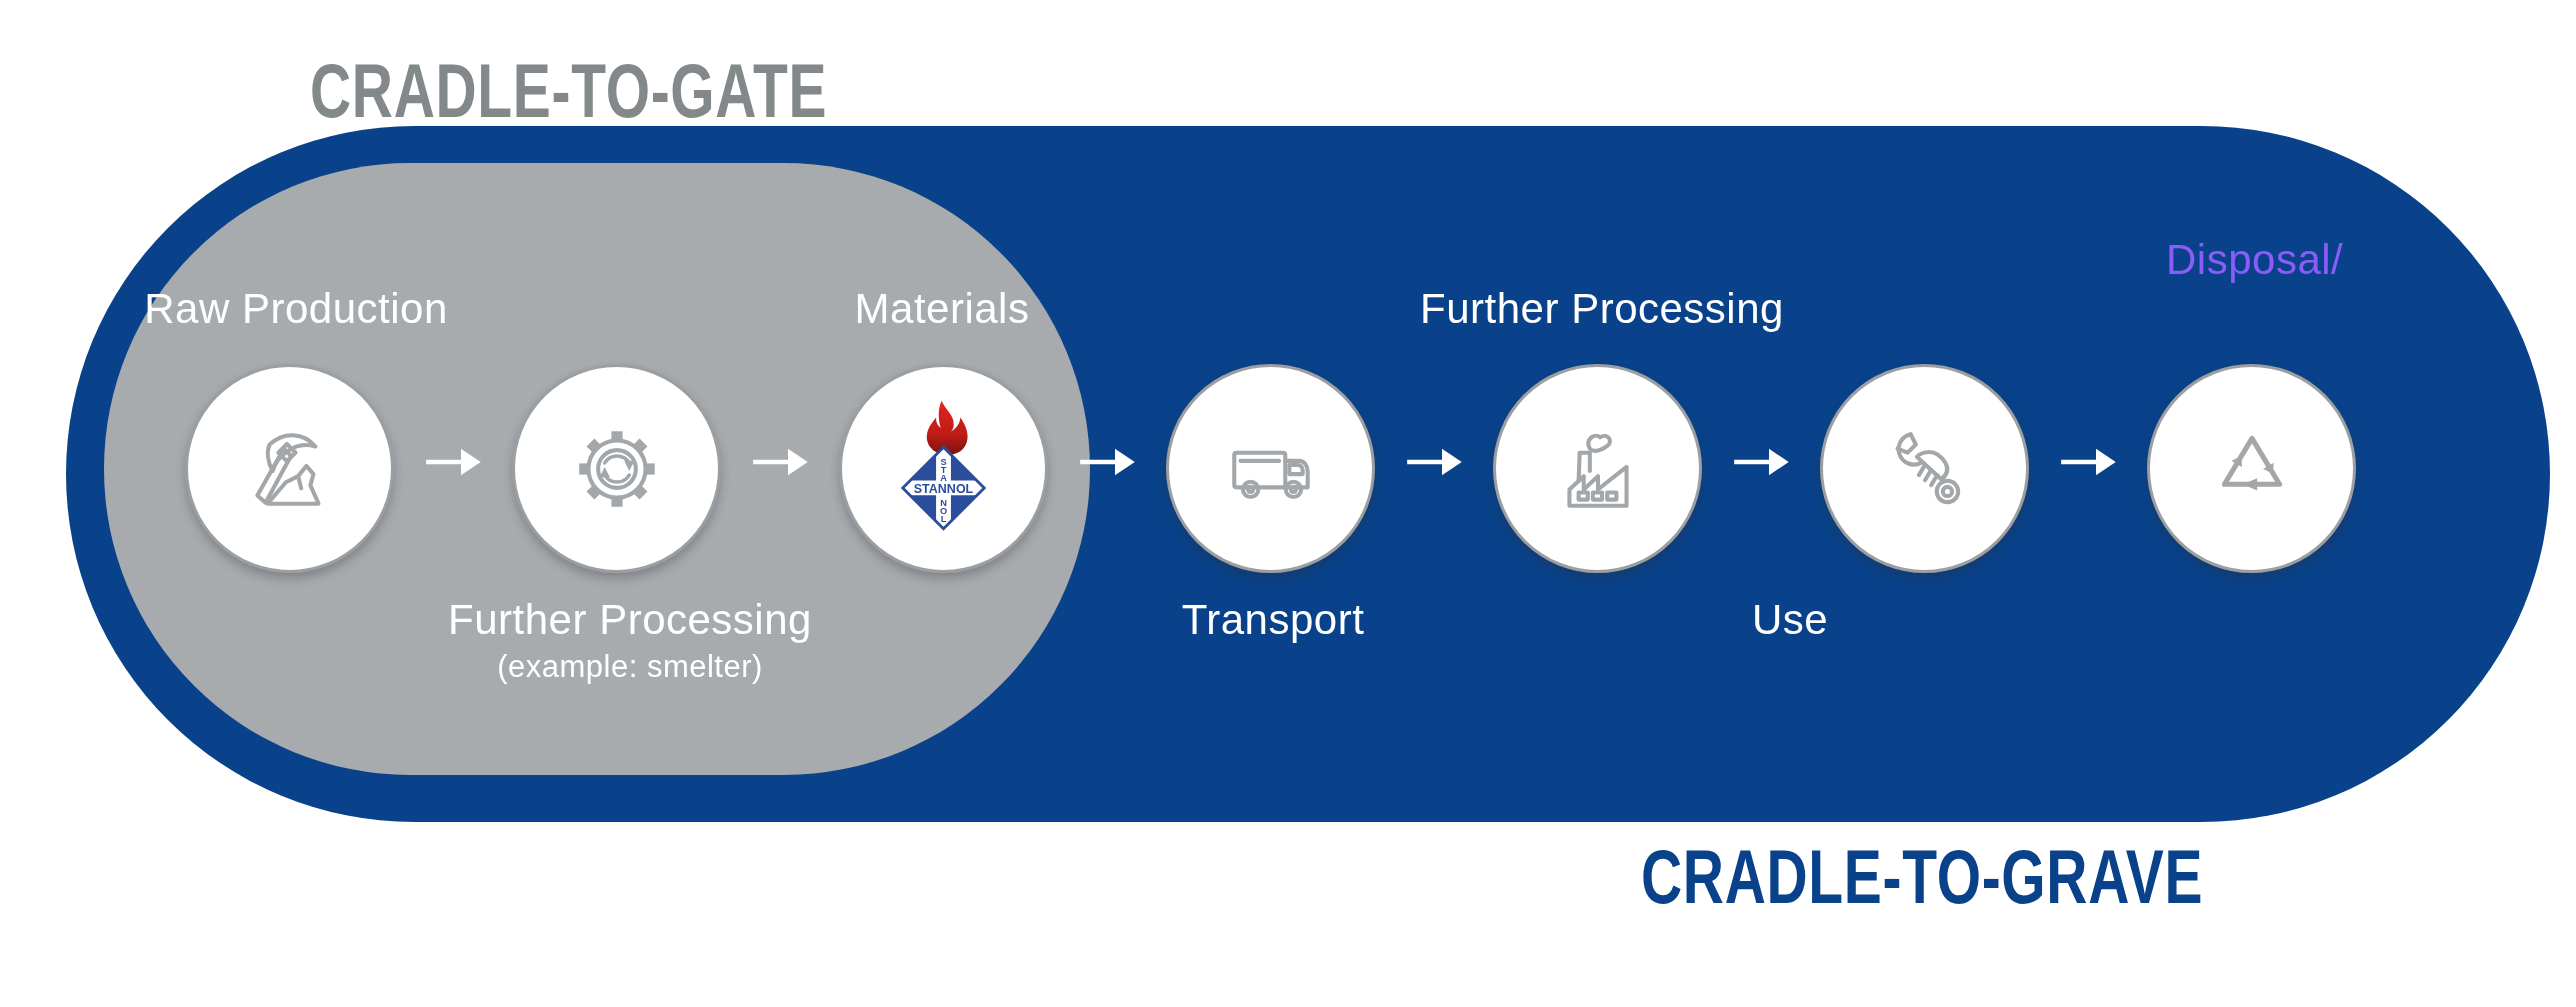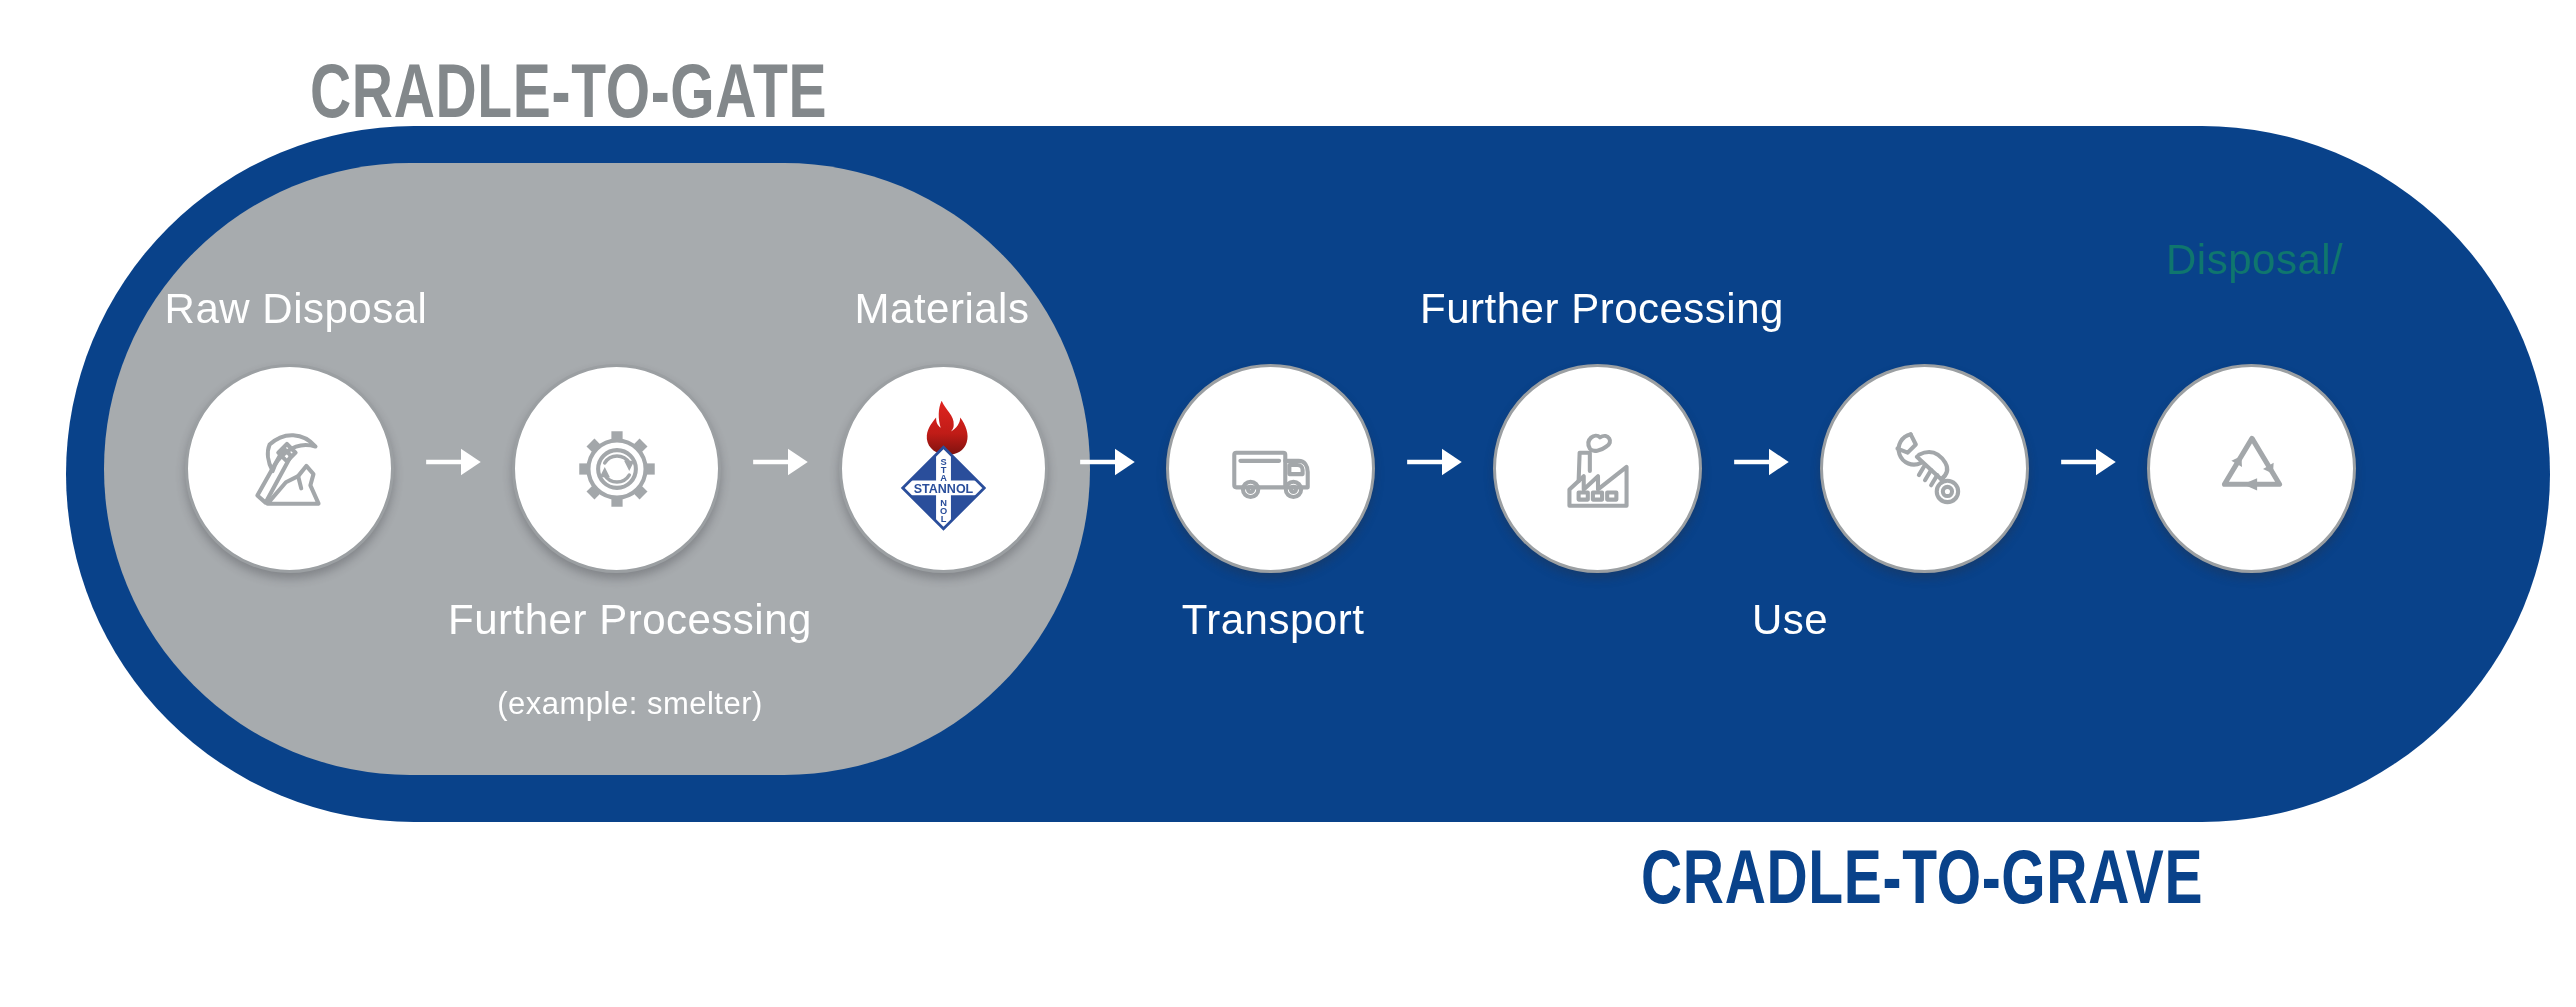--- a/index.html
+++ b/index.html
@@ -27,22 +27,22 @@
   .title-grave{left:1641px;top:839px;color:var(--blue);}
   .circle{position:absolute;top:364px;width:209px;height:209px;box-sizing:border-box;
     border-radius:50%;background:#fff;border:3.8px solid var(--circle_border);
     box-shadow:0 5.7px 9.5px rgba(45,48,52,.30);
     display:flex;align-items:center;justify-content:center;}
   .label{position:absolute;color:#fff;font-size:42px;letter-spacing:0.5px;white-space:nowrap;line-height:42px;}
   .label.centered{transform:translateX(-50%);}
   .label-above{top:288px;}
   .label-below{top:599px;}
   .sublabel{position:absolute;color:#fff;font-size:31px;letter-spacing:0.5px;white-space:nowrap;
-    transform:translateX(-50%);top:649px;margin-top:37px;}
-  .label-2line{position:absolute;left:2166px;top:231px;color:#0f766e;font-size:42px;
+    transform:translateX(-50%);top:649px;}
+  .label-2line{position:absolute;left:2166px;top:231px;color:#8b5cf6;font-size:42px;
     letter-spacing:0.5px;line-height:57px;white-space:nowrap;text-align:right;}
   .flow-arrow{position:absolute;top:446px;width:59px;height:32px;}
   .icon{display:block;}
   svg text{font-family:"Liberation Sans", sans-serif;}
 </style>
 </head>
 <body>
 
 <div class="canvas">
 
@@ -50,21 +50,21 @@
 
   <div class="pill-gray"></div>
 
   <div class="title title-gate">
     <span class="squeeze">CRADLE-TO-GATE</span>
   </div>
   <div class="title title-grave">
     <span class="squeeze">CRADLE-TO-GRAVE</span>
   </div>
 
-  <div class="label centered label-above" style="left:296px">Raw Disposal</div>
+  <div class="label centered label-above" style="left:296px">Raw Production</div>
   <div class="label centered label-below" style="left:630px">Further Processing</div>
   <div class="sublabel" style="left:630px">(example: smelter)</div>
   <div class="label centered label-above" style="left:942px">Materials</div>
   <div class="label centered label-below" style="left:1273px">Transport</div>
   <div class="label centered label-above" style="left:1602px">Further Processing</div>
   <div class="label centered label-below" style="left:1790px">Use</div>
   <div class="label-2line">
     <div>Disposal/</div>
   </div>
 

